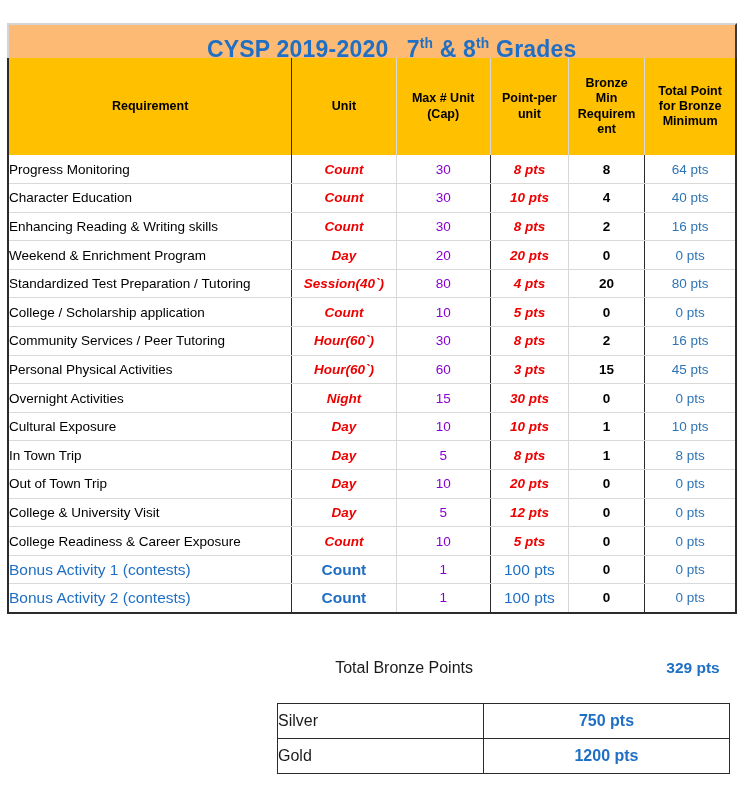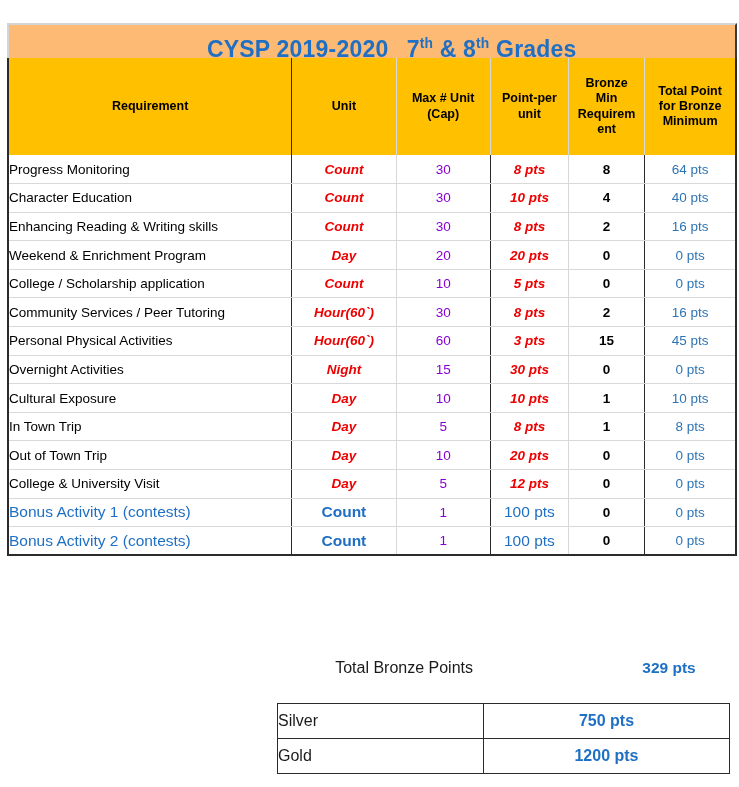--- a/index.html
+++ b/index.html
@@ -172,21 +172,21 @@
     position: absolute;
     left: 0;
     top: 4px;
     width: 466px;
     text-align: right;
     font-size: 16px;
     color: #1a1a1a;
   }
   .total-value {
     position: absolute;
-    left: 618px;
+    left: 642px;
     top: 4px;
     width: 88px;
     text-align: center;
     font-size: 15.5px;
     font-weight: bold;
     color: #1f6fc4;
   }
 
   
   .sg-table {
@@ -297,20 +297,28 @@
         </tr>
         <tr class="drow">
           <td class="c-req">Weekend &amp; Enrichment Program</td>
           <td class="c-unit">Day</td>
           <td class="c-max">20</td>
           <td class="c-ppu">20 pts</td>
           <td class="c-min">0</td>
           <td class="c-total">0 pts</td>
         </tr>
         <tr class="drow">
+          <td class="c-req">Standardized Test  Preparation / Tutoring</td>
+          <td class="c-unit">Session(40`)</td>
+          <td class="c-max">80</td>
+          <td class="c-ppu">4 pts</td>
+          <td class="c-min">20</td>
+          <td class="c-total">80 pts</td>
+        </tr>
+        <tr class="drow">
           <td class="c-req">College / Scholarship application</td>
           <td class="c-unit">Count</td>
           <td class="c-max">10</td>
           <td class="c-ppu">5 pts</td>
           <td class="c-min">0</td>
           <td class="c-total">0 pts</td>
         </tr>
         <tr class="drow thick-top">
           <td class="c-req">Community Services / Peer Tutoring</td>
           <td class="c-unit">Hour(60`)</td>
@@ -357,20 +365,28 @@
           <td class="c-max">10</td>
           <td class="c-ppu">20 pts</td>
           <td class="c-min">0</td>
           <td class="c-total">0 pts</td>
         </tr>
         <tr class="drow">
           <td class="c-req">College &amp; University Visit</td>
           <td class="c-unit">Day</td>
           <td class="c-max">5</td>
           <td class="c-ppu">12 pts</td>
+          <td class="c-min">0</td>
+          <td class="c-total">0 pts</td>
+        </tr>
+        <tr class="drow">
+          <td class="c-req">College Readiness &amp; Career Exposure</td>
+          <td class="c-unit">Count</td>
+          <td class="c-max">10</td>
+          <td class="c-ppu">5 pts</td>
           <td class="c-min">0</td>
           <td class="c-total">0 pts</td>
         </tr>
         <tr class="drow bonus">
           <td class="c-req">Bonus Activity 1 (contests)</td>
           <td class="c-unit">Count</td>
           <td class="c-max">1</td>
           <td class="c-ppu">100 pts</td>
           <td class="c-min">0</td>
           <td class="c-total">0 pts</td>

